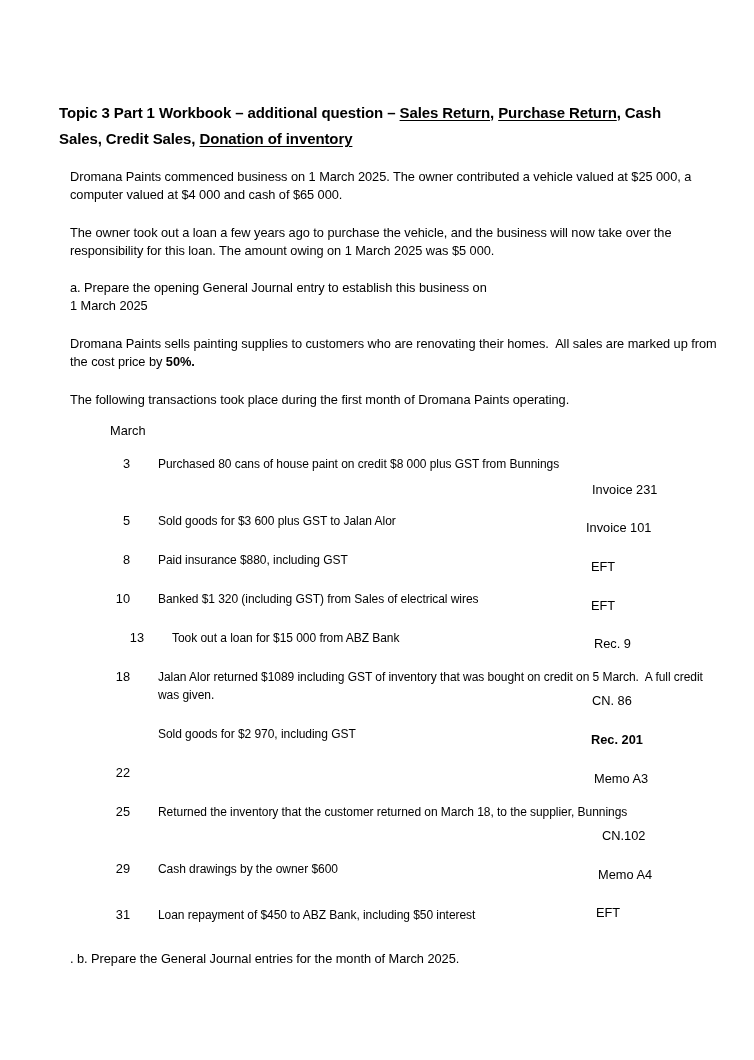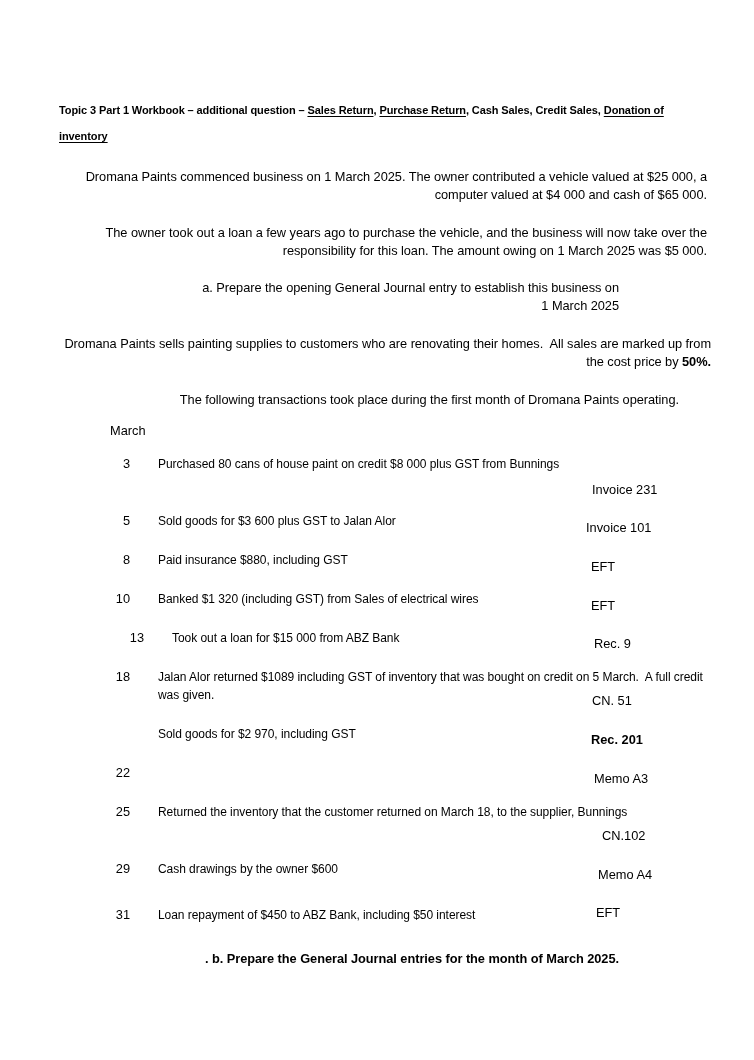--- a/index.html
+++ b/index.html
@@ -22,45 +22,44 @@
     height: 1060px;
     overflow: hidden;
   }
 
   
   .doc-title {
     position: absolute;
     left: 59px;
     top: 90px;
     width: 640px;
-    font-size: 11px;
+    font-size: 15px;
     line-height: 26px;
     letter-spacing: -0.1px;
   }
   .doc-title .bold { font-weight: bold; }
   .doc-title .und  { text-decoration: underline; text-underline-offset: 2px; }
 
   
   .para {
     position: absolute;
-    left: 59px;
+    left: 70px;
     font-size: 12.8px;
     line-height: 18.3px;
     letter-spacing: -0.05px;
     white-space: pre-wrap;
-    text-align: right;
   }
   .para b { font-weight: bold; }
 
   #p-intro     { top: 155px;  width: 648px; }
   #p-loan      { top: 211px;  width: 648px; }
   #p-taska     { top: 266px;  width: 560px; }
   #p-markup    { top: 322px;  width: 652px; }
   #p-following { top: 378px;  width: 620px; }
-  #p-taskb     { top: 937px;  width: 560px; font-weight: bold; }
+  #p-taskb     { top: 937px;  width: 560px; }
 
   
   .month-label {
     position: absolute;
     left: 110px;
     top: 422px;
     font-size: 12.8px;
     line-height: 18px;
   }
 
@@ -166,19 +165,19 @@
       </div>
     </div>
 
   <p class="para" id="p-taskb">. b. Prepare the General Journal entries for the month of March 2025.</p>
 
 <div class="txn-ref" style="left: 592px; top: 481px; position: absolute;">Invoice 231</div>
     <div class="txn-ref" style="left: 586px; top: 519px; position: absolute;">Invoice 101</div>
     <div class="txn-ref" style="left: 591px; top: 558px; position: absolute;">EFT</div>
     <div class="txn-ref" style="left: 591px; top: 597px; position: absolute;">EFT</div>
     <div class="txn-ref" style="left: 594px; top: 635px; position: absolute;">Rec. 9</div>
-    <div class="txn-ref" style="left: 592px; top: 692px; position: absolute;">CN. 51</div>
+    <div class="txn-ref" style="left: 592px; top: 692px; position: absolute;">CN. 86</div>
     <div class="txn-ref" style="left: 591px; top: 731px; position: absolute; font-weight: bold;">Rec. 201</div>
     <div class="txn-ref" style="left: 594px; top: 770px; position: absolute;">Memo A3</div>
     <div class="txn-ref" style="left: 602px; top: 827px; position: absolute;">CN.102</div>
     <div class="txn-ref" style="left: 598px; top: 866px; position: absolute; text-align: center;">Memo A4</div>
     <div class="txn-ref" style="left: 596px; top: 904px; position: absolute;">EFT</div>
   </div>
 
 </body></html>

